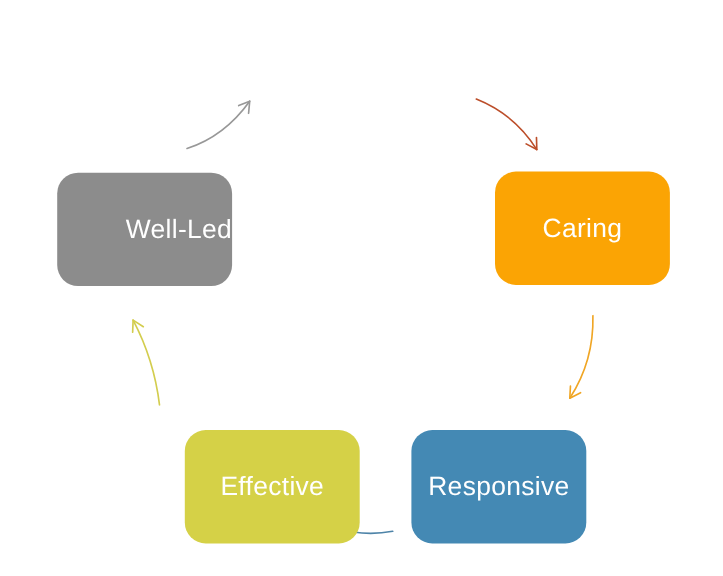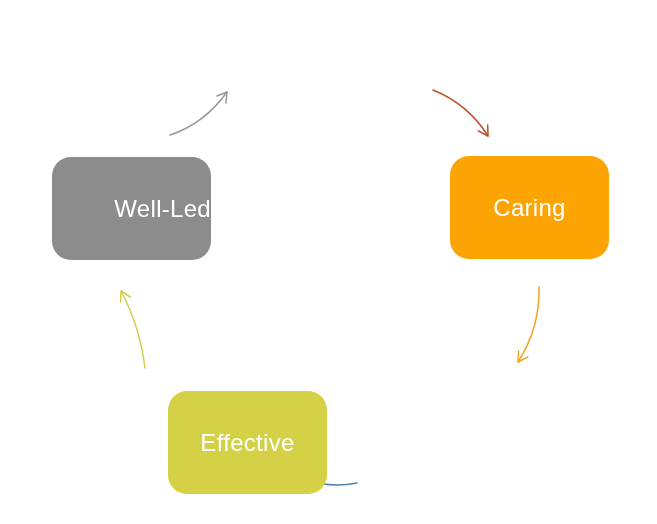--- a/index.html
+++ b/index.html
@@ -74,20 +74,23 @@
       <path d="M170,135 Q204,124 227,92"></path>
       <path d="M217,96 L227,92 L226,103"></path>
     </g>
   </svg>
 
 
   <div class="node pos-caring" style="background-color: rgb(251, 164, 4);">
     <span class="label">Caring</span>
   </div>
 
+  <div class="node pos-responsive" style="background-color: rgb(68, 137, 180);">
+    <span class="label">Responsive</span>
+  </div>
 
   <div class="node pos-effective" style="background-color: rgb(213, 209, 71);">
     <span class="label">Effective</span>
   </div>
 
   <div class="node pos-well-led" style="background-color: rgb(140, 140, 140);">
     <span class="label">Well-Led</span>
   </div>
 
 </div>

